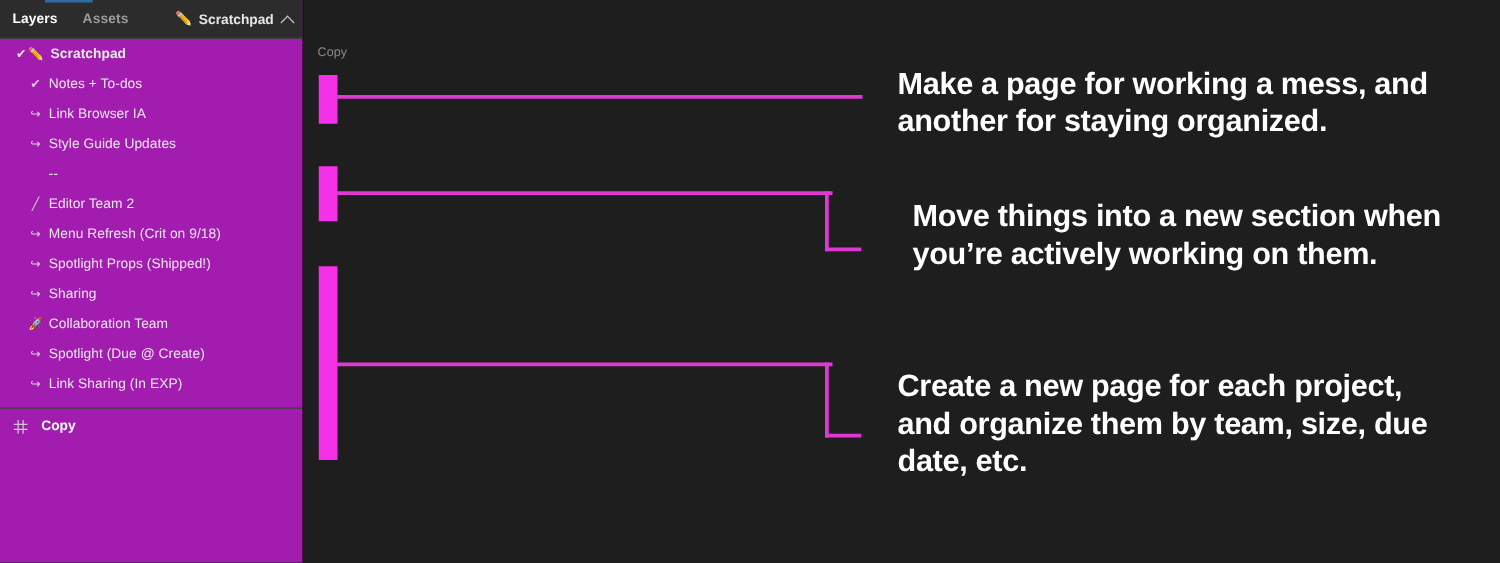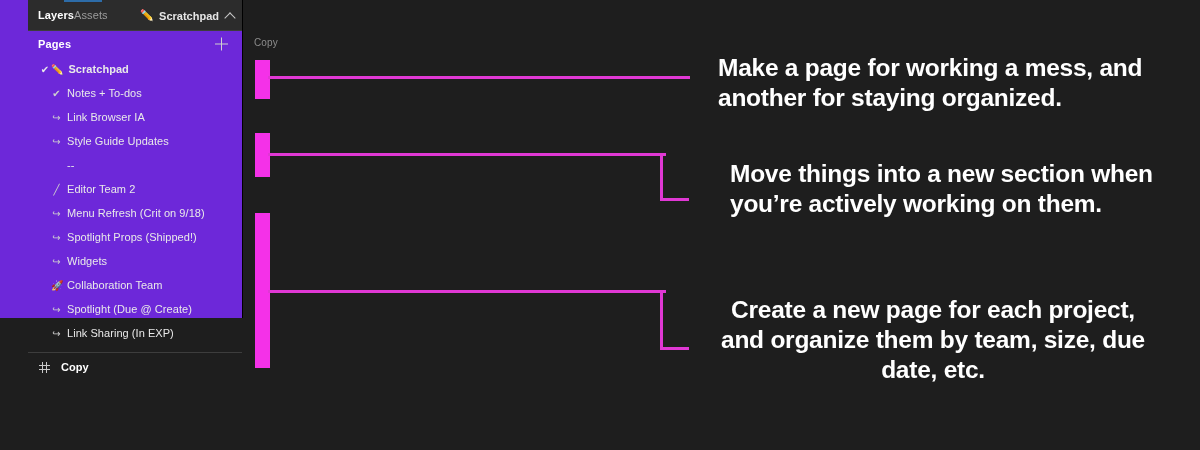--- a/index.html
+++ b/index.html
@@ -19,26 +19,25 @@
     position: relative;
     width: 1200px;
     height: 450px;
     display: flex;
   }
 
   
   .sidebar {
     position: relative;
     width: 243px;
-    height: 318px;
-    background: #6d28d9;
+    height: 450px;
+    background: #a21caf;
     border-right: 1px solid #000000;
     box-sizing: border-box;
     flex: 0 0 243px;
-    padding-left: 28px;
   }
 
   .tabbar {
     position: relative;
     height: 31px;
     background: #2c2c2c;
     border-bottom: 1px solid #3d3d3d;
     display: flex;
     align-items: center;
     box-sizing: border-box;
@@ -53,21 +52,21 @@
   }
   .tab {
     font-size: 11px;
     font-weight: bold;
     letter-spacing: .1px;
     color: #9b9b9b;
     padding: 0;
     cursor: default;
   }
   .tab.tab-layers { color: #ffffff; margin-left: 10px; }
-  .tab.tab-assets { font-weight: normal; color: #9c9c9c; }
+  .tab.tab-assets { margin-left: 20px; font-weight: bold; color: #9c9c9c; }
 
   .filechip {
     position: absolute;
     right: 8px;
     top: 0;
     height: 31px;
     display: flex;
     align-items: center;
     gap: 5px;
     font-size: 11px;
@@ -238,24 +237,20 @@
       <div class="tab-underline"></div>
       <div class="tab tab-layers">Layers</div>
       <div class="tab tab-assets">Assets</div>
       <div class="filechip">
         <span class="emoji">✏️</span>
         <span>Scratchpad</span>
         <span class="chev-up"></span>
       </div>
     </div>
 
-    <div class="pages-head">
-      <span class="pages-title">Pages</span>
-      <span class="plus-icon"></span>
-    </div>
 
     <ul class="page-list" id="page-list">
         <li class="page-row lvl-1">
           <span class="check">✔</span>
           <span class="ico">✏️</span>
           <span class="lbl">Scratchpad</span>
         </li>
         <li class="page-row lvl-2">
           <span class="ico">✔</span>
           <span class="lbl">Notes + To-dos</span>
@@ -279,21 +274,21 @@
         <li class="page-row lvl-2">
           <span class="ico">↪</span>
           <span class="lbl">Menu Refresh (Crit on 9/18)</span>
         </li>
         <li class="page-row lvl-2">
           <span class="ico">↪</span>
           <span class="lbl">Spotlight Props (Shipped!)</span>
         </li>
         <li class="page-row lvl-2">
           <span class="ico">↪</span>
-          <span class="lbl">Widgets</span>
+          <span class="lbl">Sharing</span>
         </li>
         <li class="page-row lvl-2">
           <span class="ico">🚀</span>
           <span class="lbl">Collaboration Team</span>
         </li>
         <li class="page-row lvl-2">
           <span class="ico">↪</span>
           <span class="lbl">Spotlight (Due @ Create)</span>
         </li>
         <li class="page-row lvl-2">
@@ -322,17 +317,17 @@
         <div class="pink-line" style="left: 417px; top: 153px; width: 3px; height: 48px; background: rgb(224, 56, 212);"></div>
         <div class="pink-line" style="left: 417px; top: 198px; width: 29px; height: 3px; background: rgb(224, 56, 212);"></div>
         <div class="pink-bar" style="left: 12px; top: 213px; width: 15px; height: 155px; background: rgb(244, 49, 232);"></div>
         <div class="pink-line" style="left: 25px; top: 290px; width: 398px; height: 3px; background: rgb(224, 56, 212);"></div>
         <div class="pink-line" style="left: 417px; top: 290px; width: 3px; height: 60px; background: rgb(224, 56, 212);"></div>
         <div class="pink-line" style="left: 417px; top: 347px; width: 29px; height: 3px; background: rgb(224, 56, 212);"></div>
       </div>
     <div id="copy-blocks">
         <div class="copy-block" style="left: 475px; top: 53px;">Make a page for working a mess, and another for staying organized.</div>
         <div class="copy-block" style="left: 487px; top: 159px;">Move things into a new section when you’re actively working on them.</div>
-        <div class="copy-block" style="left: 475px; top: 295px; text-align: center;">Create a new page for each project, and organize them by team, size, due date, etc.</div>
+        <div class="copy-block" style="left: 475px; top: 295px;">Create a new page for each project, and organize them by team, size, due date, etc.</div>
       </div>
   </div>
 
 </div>
 
 </body></html>

